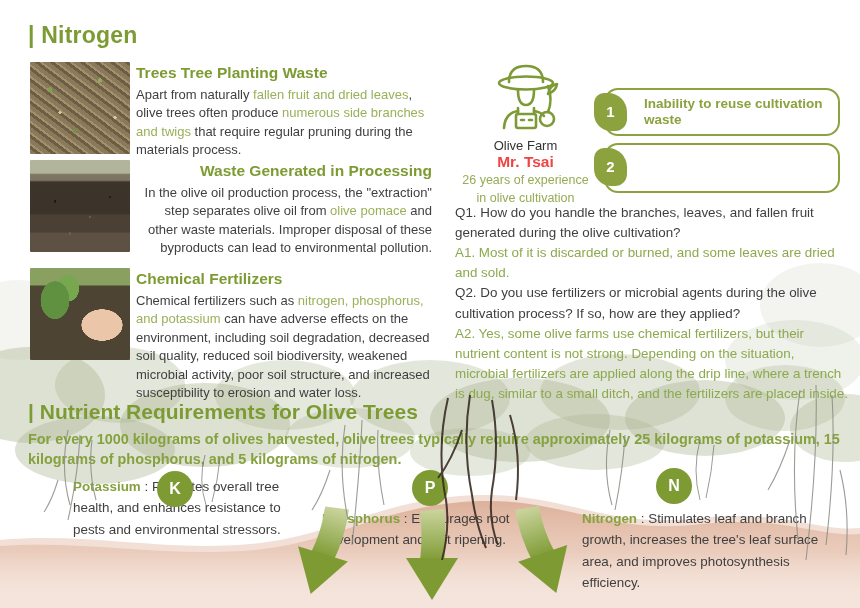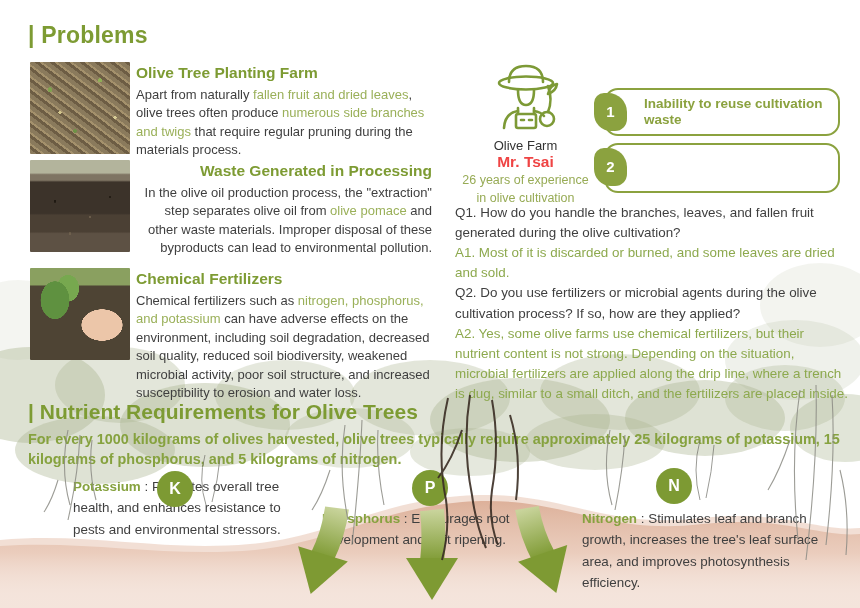--- a/index.html
+++ b/index.html
@@ -97,26 +97,26 @@
         <stop offset="0.55" stop-color="#e8c7b5" stop-opacity="0.75"></stop>
         <stop offset="1" stop-color="#fdf8f5" stop-opacity="0.2"></stop>
       </linearGradient>
     </defs>
     <path d="M0,540 C90,532 160,552 250,544 C330,537 370,504 460,496 C560,488 600,530 700,518 C780,509 820,532 860,528 L860,608 L0,608 Z" fill="#ecd2c3" opacity="0.7"></path>
     <path d="M0,546 C90,540 165,558 255,550 C335,542 375,510 462,502 C562,494 602,536 702,524 C782,515 822,538 860,534 L860,608 L0,608 Z" fill="url(#waveg)"></path>
   </svg>
 
   <div class="content">
 
-    <div class="sec-title" style="left:28px;top:22px;">| Problems</div>
+    <div class="sec-title" style="left:28px;top:22px;">| Nitrogen</div>
 
     <div class="prob-row" style="top:62px;">
       <div class="photo photo1"></div>
       <div class="prob-text">
-        <p class="prob-head">Olive Tree Planting Farm</p>
+        <p class="prob-head">Trees Tree Planting Waste</p>
         <p class="prob-body"><span>Apart from naturally </span><span class="hl">fallen fruit and dried leaves</span><span>, olive trees often produce </span><span class="hl">numerous side branches and twigs</span><span> that require regular pruning during the materials process.</span></p>
       </div>
     </div>
 
     <div class="prob-row" style="top:160px;text-align:right;">
       <div class="photo photo2"></div>
       <div class="prob-text">
         <p class="prob-head">Waste Generated in Processing</p>
         <p class="prob-body"><span>In the olive oil production process, the "extraction" step separates olive oil from </span><span class="hl">olive pomace</span><span> and other waste materials. Improper disposal of these byproducts can lead to environmental pollution.</span></p>
       </div>

